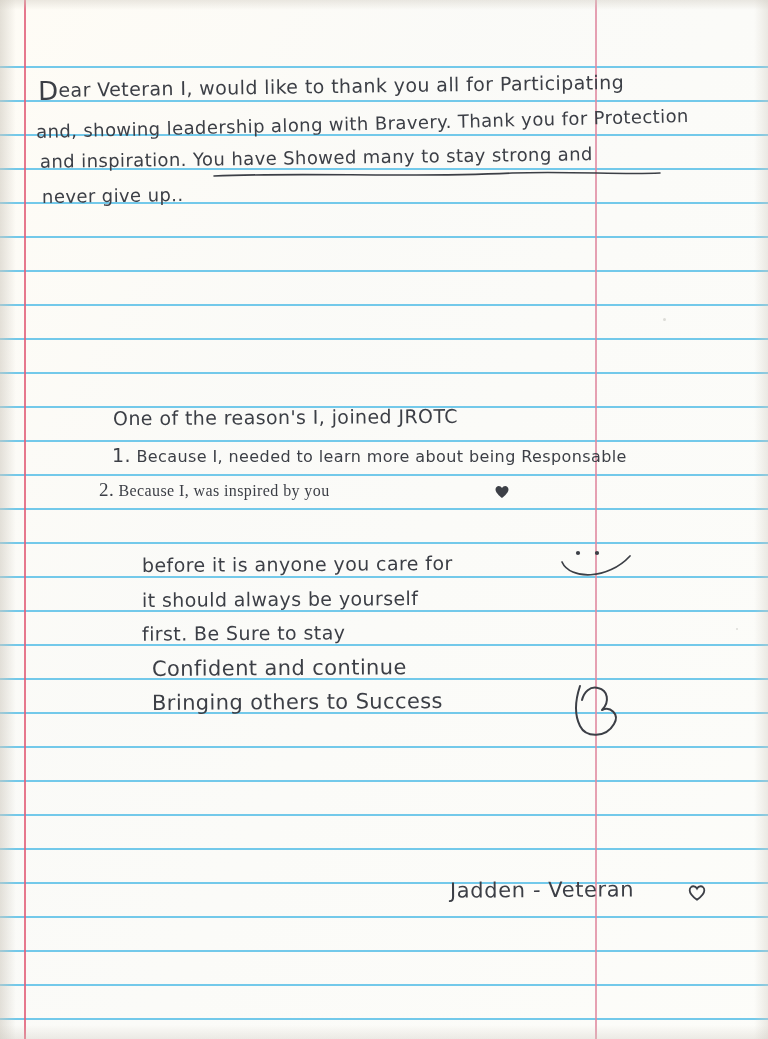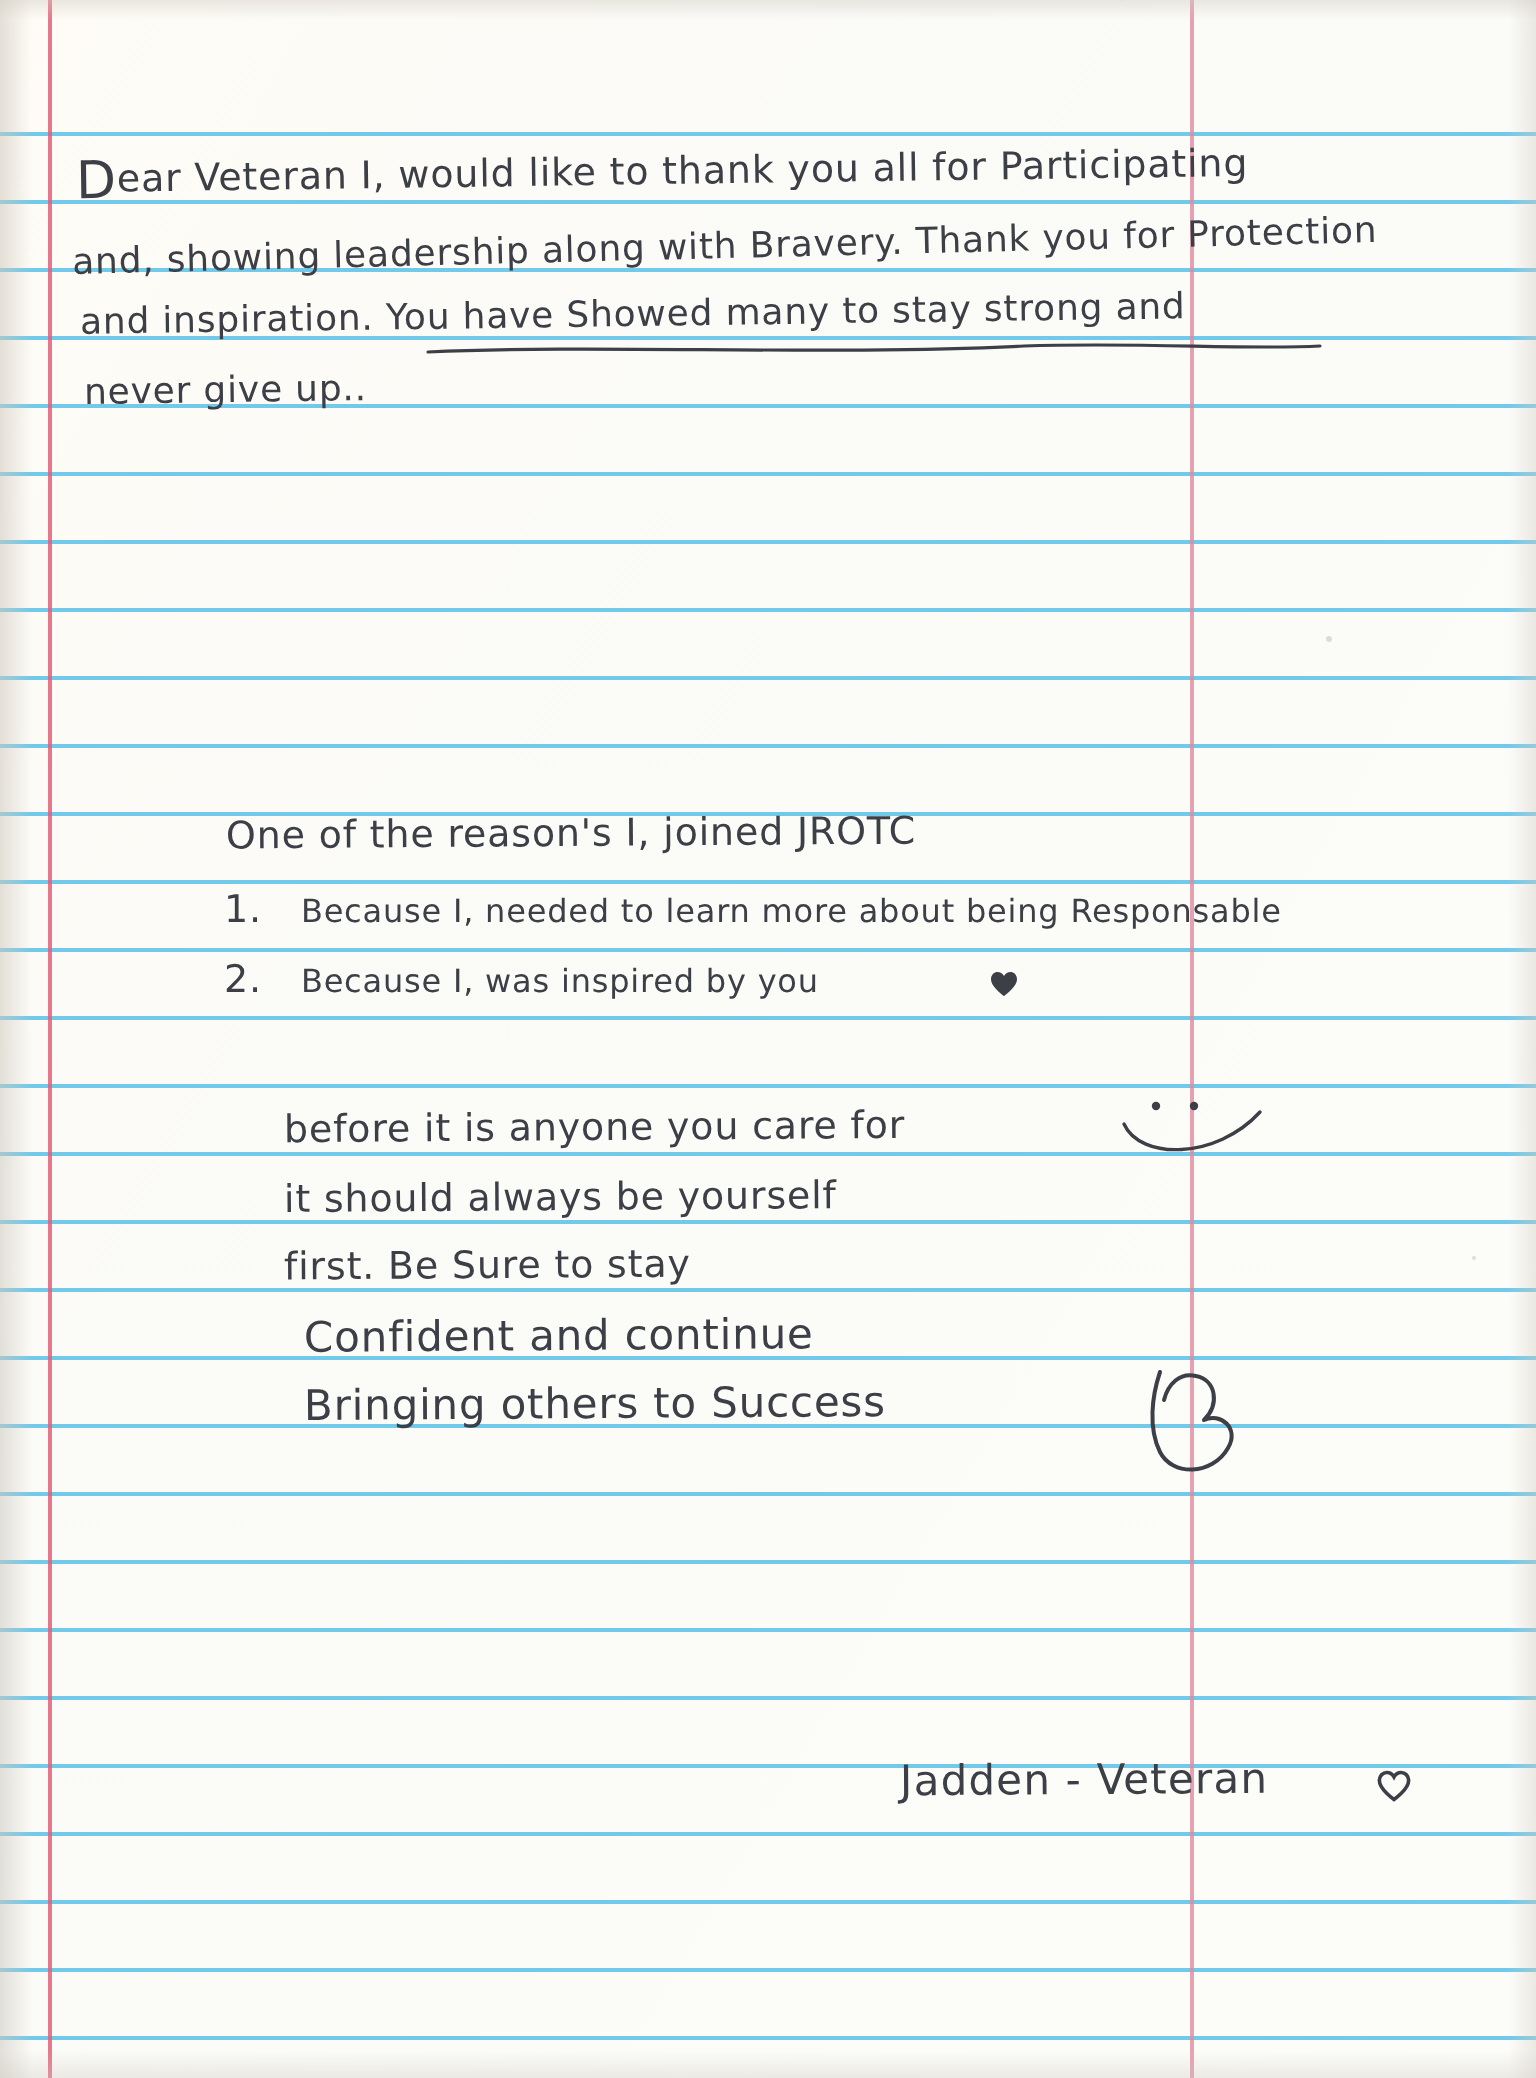--- a/index.html
+++ b/index.html
@@ -96,21 +96,20 @@
     line-height: 20px;
   }
   .hw-body {
     font-size: 18px;
   }
   .hw-list {
     font-size: 19px;
   }
   .hw-small {
     font-size: 16px;
-    margin-left: 14px;
   }
   .hw-big {
     font-size: 21px;
   }
   .tilt1 { transform: rotate(-0.8deg); }
   .tilt2 { transform: rotate(-1.4deg); }
   .tilt3 { transform: rotate(-0.4deg); }
 
   .dropcap {
     font-size: 26px;
@@ -195,21 +194,21 @@
 
   <div class="hand hw-body tilt1" style="left:42px; top:185px;">never give up..</div>
 
   <div class="hand hw-list tilt3" style="left:113px; top:406px;">One of the reason's I, joined JROTC</div>
 
   <div class="hand" style="left:112px; top:444px;">
     <span class="hw-list">1.</span>
     <span class="hw-small">Because I, needed to learn more about being Responsable</span>
   </div>
 
-  <div class="hand" style="left:112px; top:479px;">
+  <div class="hand" style="left:99px; top:479px;font-family:Liberation Serif, serif;">
     <span class="hw-list">2.</span>
     <span class="hw-small">Because I, was inspired by you</span>
   </div>
   <svg class="doodle" style="left:494px; top:484px;" width="16" height="16" viewBox="0 0 16 16">
     <path d="M8,14 C8,14 1.5,9.5 1.5,5.6 C1.5,3.3 3.2,2 4.8,2 C6,2 7.3,2.7 8,4 C8.7,2.7 10,2 11.2,2 C12.8,2 14.5,3.3 14.5,5.6 C14.5,9.5 8,14 8,14 Z" fill="#3c3f46"></path>
   </svg>
 
 
   <div class="hand hw-list tilt3" style="left:142px; top:553px;">before it is anyone you care for</div>
   <div class="hand hw-list tilt3" style="left:142px; top:588px;">it should always be yourself</div>

